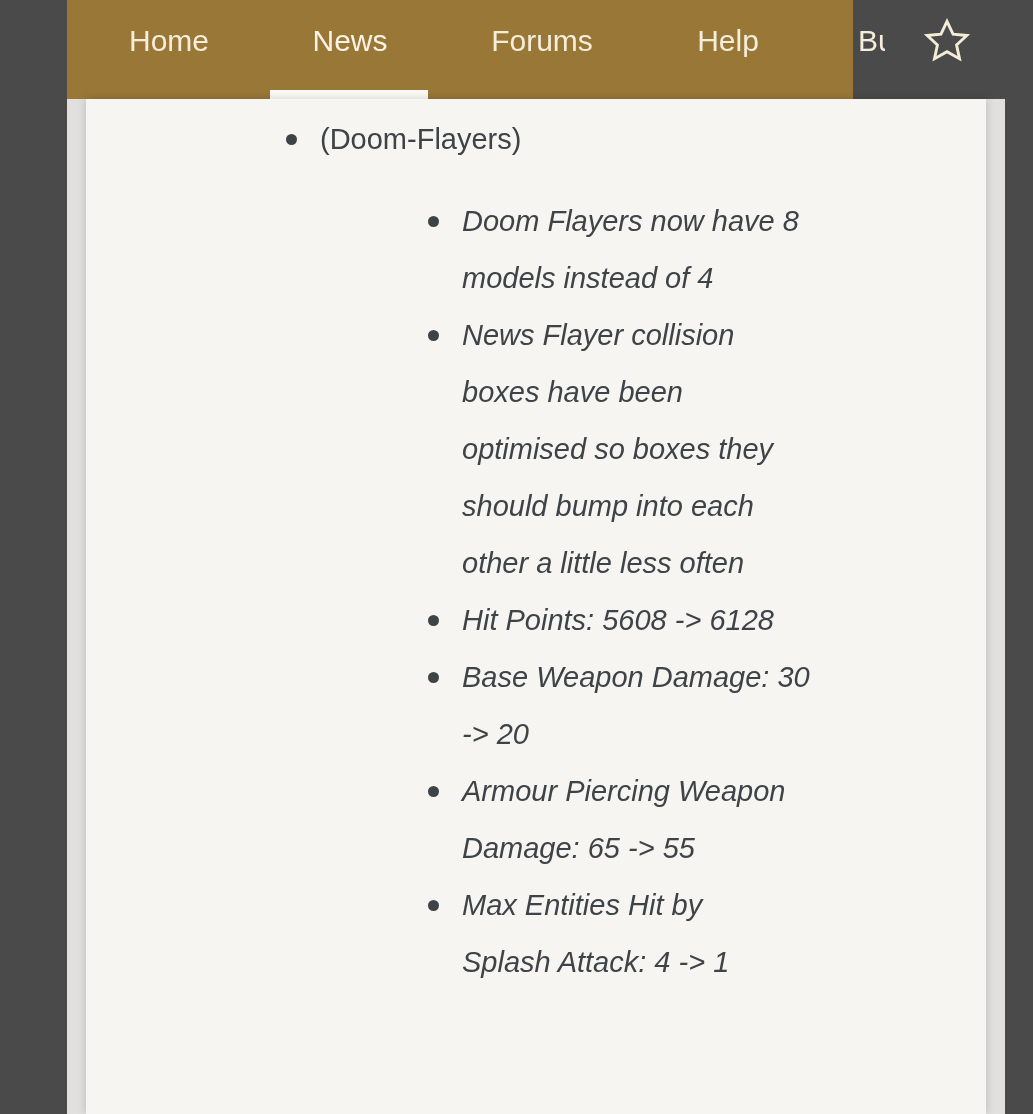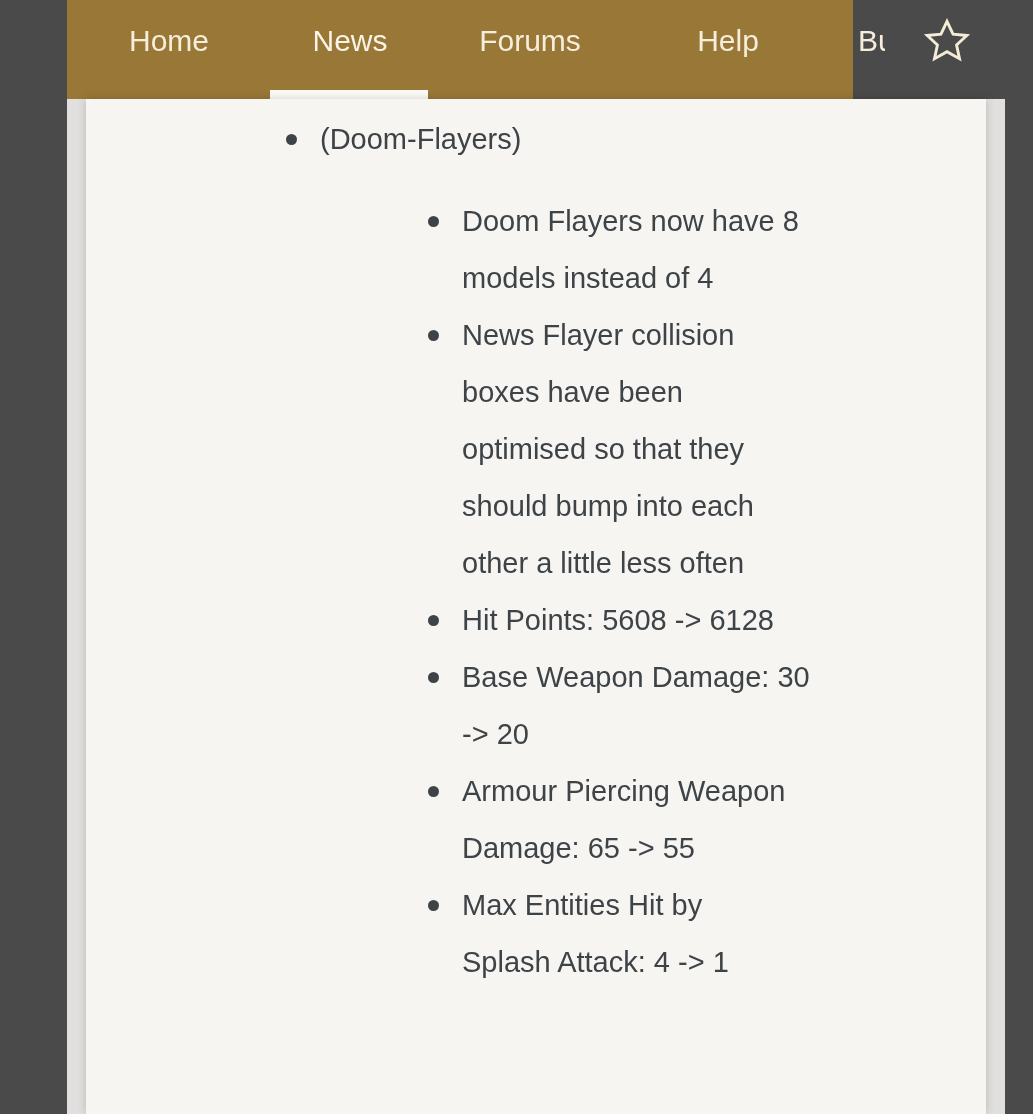--- a/index.html
+++ b/index.html
@@ -108,21 +108,21 @@
     color: #3E4347;
     font-size: 29px;
   }
   .line {
     height: 57px;
     line-height: 57px;
     white-space: nowrap;
   }
   .li { position: relative; }
   .li.l1 { padding-left: 234px; }
-  .li.l2 { padding-left: 376px; }
+  .li.l2 { padding-left: 376px; font-style: italic; }
   .bullet {
     position: absolute;
     top: 23px;
     width: 11px;
     height: 11px;
     border-radius: 50%;
     background: #3E4347;
   }
   .li.l1 > .bullet { left: 200px; }
   .li.l2 > .bullet { left: 342px; }
@@ -134,21 +134,21 @@
 <div class="screen">
 
   <div class="side-strip left"></div>
   <div class="side-strip right"></div>
 
   <div class="page">
 
     <header class="navbar">
       <a class="nav-item" style="left:102px">Home</a>
       <a class="nav-item active" style="left:283px">News</a>
-      <a class="nav-item" style="left:463px">Forums</a>
+      <a class="nav-item" style="left:475px">Forums</a>
       <a class="nav-item" style="left:661px">Help</a>
       <a class="nav-item clipped" style="left:791px">Bu</a>
 
       <span class="star-btn">
         <svg viewBox="0 0 24 24" width="54" height="50" aria-hidden="true">
           <path d="M12 2.6 L14.9 8.7 21.5 9.35 16.6 13.9 18 20.5 12 17.1 6 20.5 7.4 13.9 2.5 9.35 9.1 8.7 Z" fill="none" stroke="#F3ECD6" stroke-width="1.4" stroke-linejoin="miter"></path>
         </svg>
       </span>
 
       <div class="active-underline"></div>
@@ -168,21 +168,21 @@
             <div class="li l2">
               <span class="bullet"></span>
               <div class="line">Doom Flayers now have 8</div>
               <div class="line">models instead of 4</div>
             </div>
 
             <div class="li l2">
               <span class="bullet"></span>
               <div class="line">News Flayer collision</div>
               <div class="line">boxes have been</div>
-              <div class="line">optimised so that they</div>
+              <div class="line">optimised so boxes they</div>
               <div class="line">should bump into each</div>
               <div class="line">other a little less often</div>
             </div>
 
             <div class="li l2">
               <span class="bullet"></span>
               <div class="line">Hit Points: 5608 -&gt; 6128</div>
             </div>
 
             <div class="li l2">

